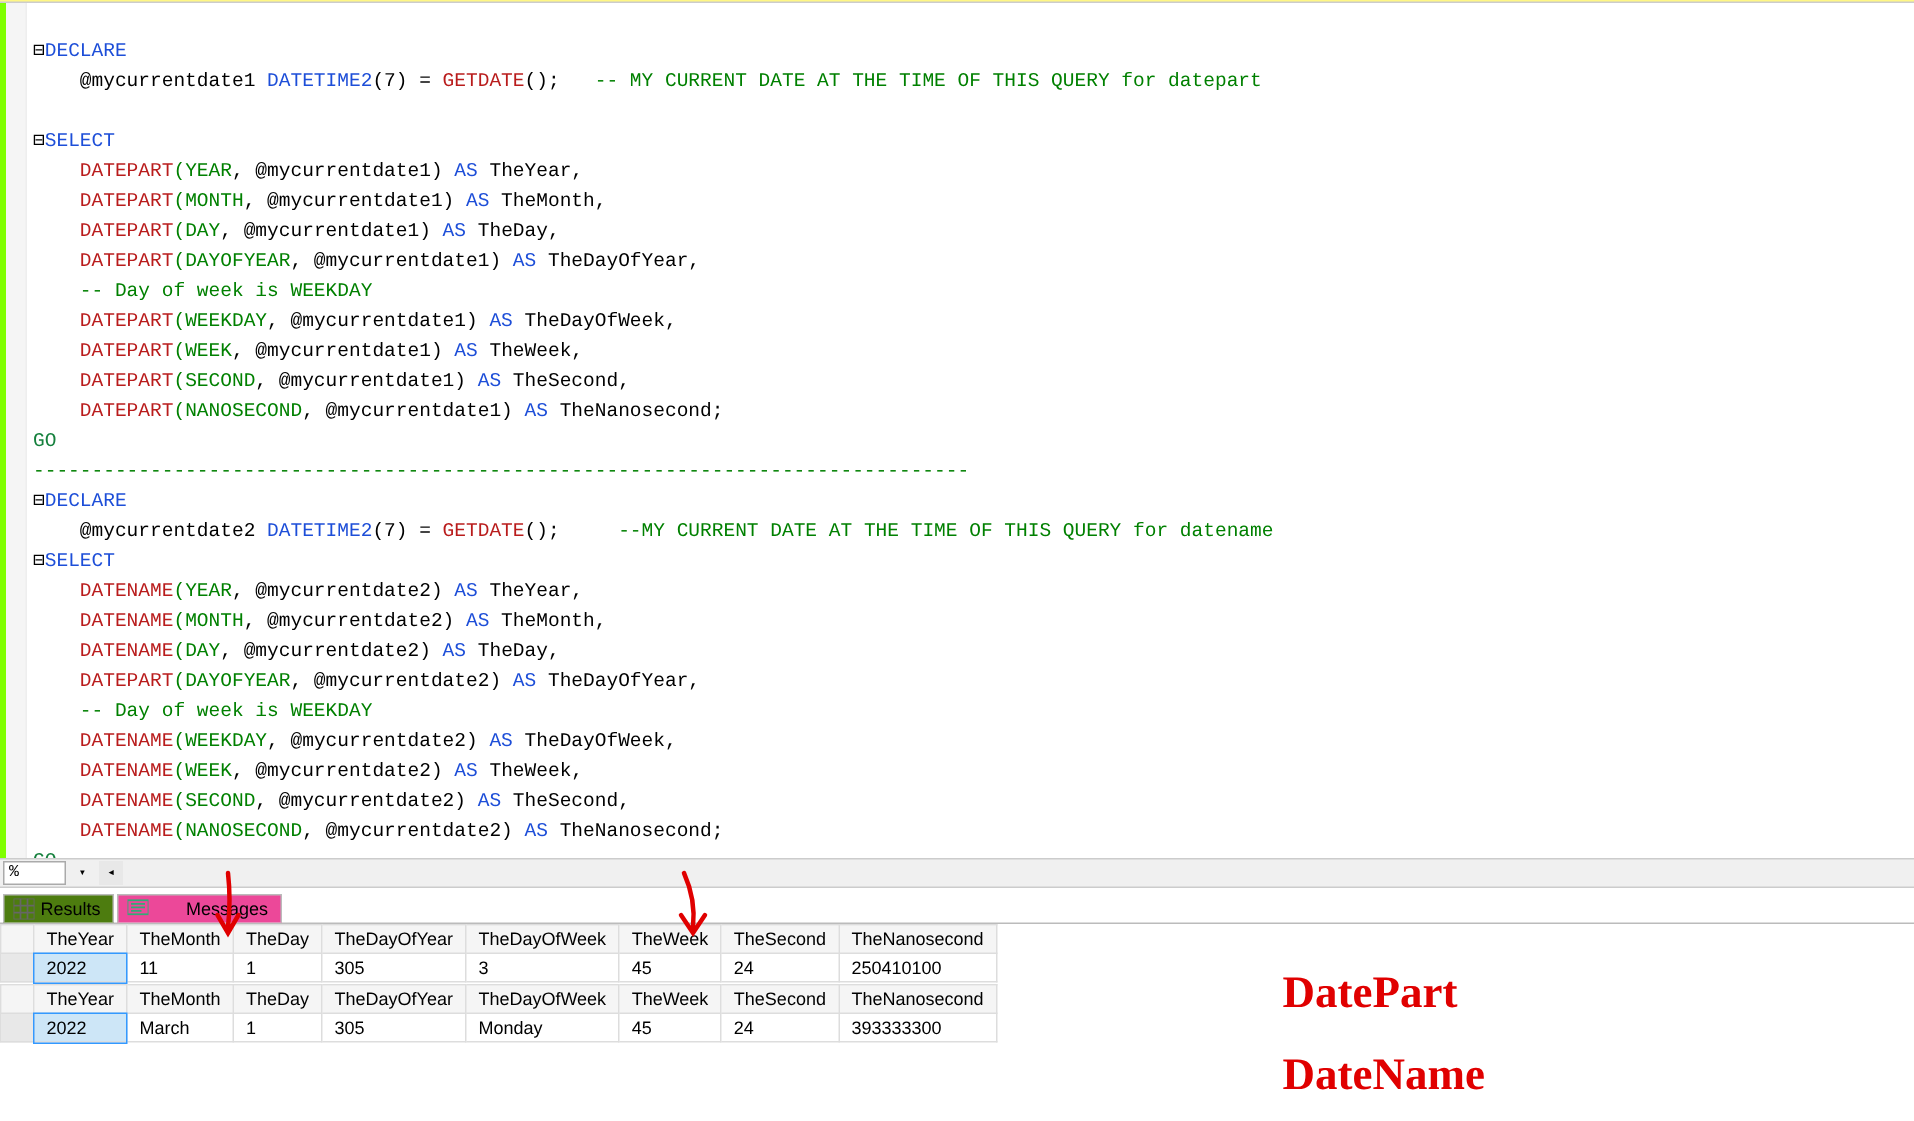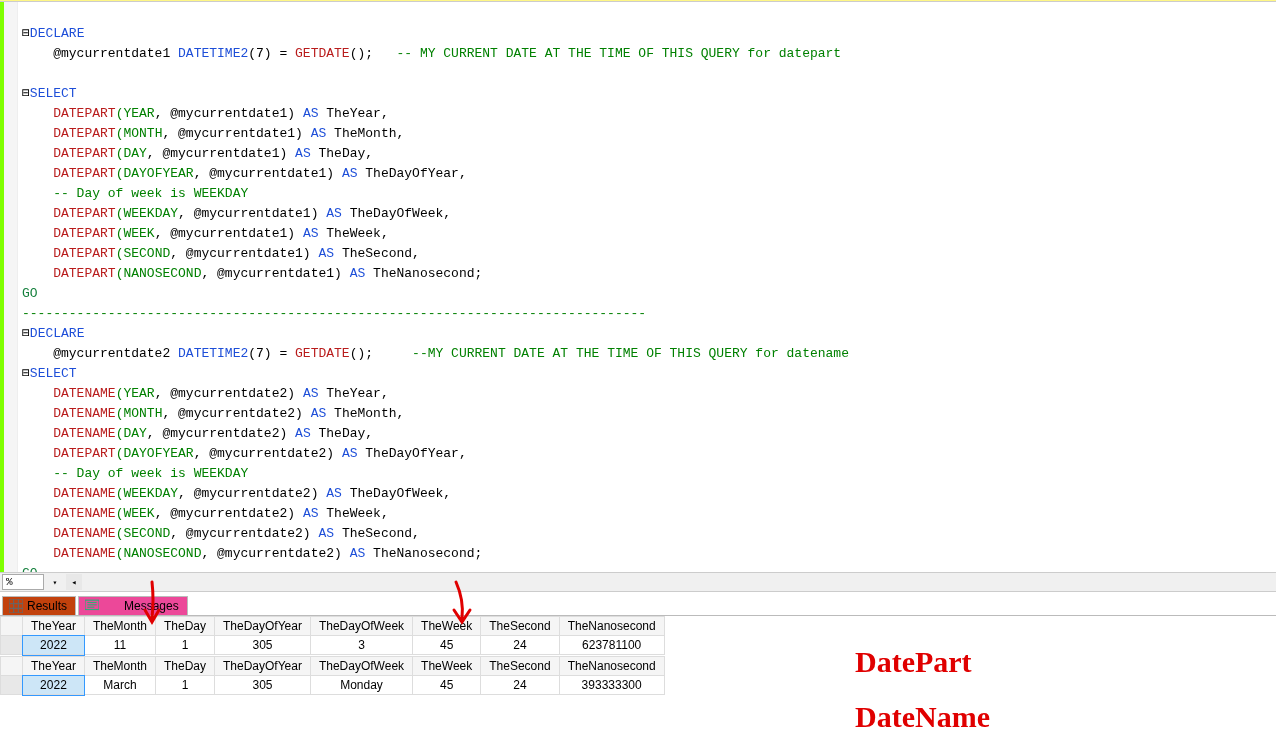--- a/index.html
+++ b/index.html
@@ -88,21 +88,21 @@
     height: 24px;
     display: flex;
     align-items: flex-end;
     gap: 2px;
     padding-left: 2px;
     border-bottom: 1px solid #bbb;
   }
   .tab {
     border: 1px solid #bbb;
     border-bottom: none;
-    background: #c2410c;
+    background: #4d7c0f;
     padding: 2px 8px 2px 6px;
     display: flex;
     align-items: center;
     gap: 4px;
     font-family: 'Segoe UI', Arial, sans-serif;
     font-size: 12px;
   }
   .tab.inactive { background: #ec4899; gap: 25px; }
   .tab-icon {
     width: 14px; height: 14px;
@@ -115,21 +115,21 @@
     font-family: 'Segoe UI', Arial, sans-serif;
     font-size: 12px;
   }
   .result-grid {
     border-collapse: collapse;
     margin-bottom: 1px;
   }
   .result-grid th, .result-grid td {
     border: 1px solid #ddd;
     padding: 2px 8px;
-    text-align: center;
+    text-align: left;
     font-weight: normal;
   }
   .result-grid th {
     background: #f5f5f5;
   }
   .row-header {
     width: 22px;
     background: #f5f5f5;
     border: 1px solid #ddd;
   }
@@ -245,21 +245,21 @@
     </tr>
     <tr>
       <td class="row-header selected"></td>
       <td class="cell-selected">2022</td>
       <td>11</td>
       <td>1</td>
       <td>305</td>
       <td>3</td>
       <td>45</td>
       <td>24</td>
-      <td>623781100</td>
+      <td>250410100</td>
     </tr>
   </tbody>
     </table>
 
   <table class="result-grid">
     <tbody>
         <tr>
       <th class="row-header"></th>
       <th>TheYear</th>
       <th>TheMonth</th>

